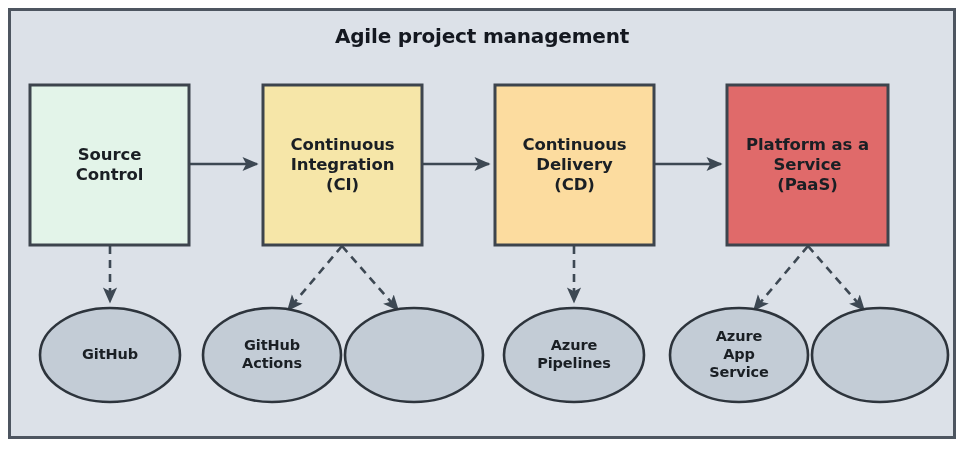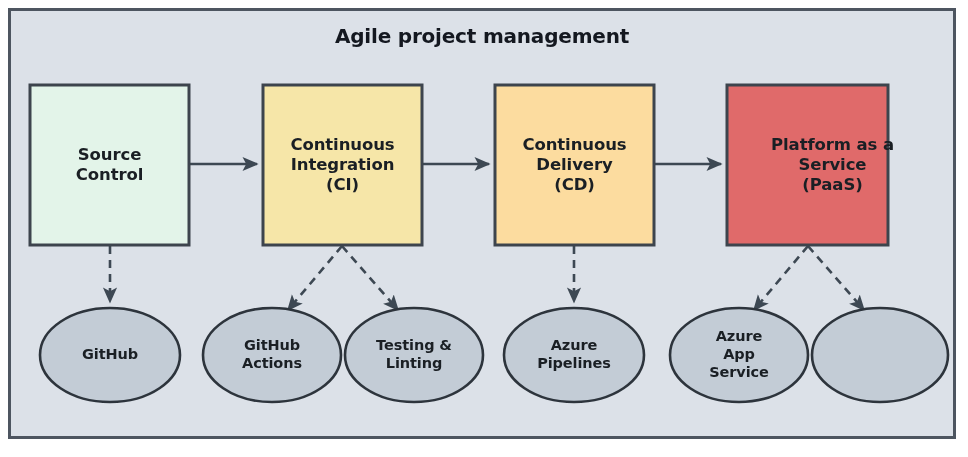--- a/index.html
+++ b/index.html
@@ -102,28 +102,26 @@
   <div class="frame-title">Agile project management</div>
 
   <div class="node-label stage-label" style="left:30px; top:85px; width:159px; height:160px;">Source
 Control</div>
   <div class="node-label stage-label" style="left:263px; top:85px; width:159px; height:160px;">Continuous
 Integration
 (CI)</div>
   <div class="node-label stage-label" style="left:495px; top:85px; width:159px; height:160px;">Continuous
 Delivery
 (CD)</div>
-  <div class="node-label stage-label" style="left:727px; top:85px; width:161px; height:160px;padding-left:25px;">Platform as a
+  <div class="node-label stage-label" style="left:727px; top:85px; width:161px; height:160px;">Platform as a
 Service
 (PaaS)</div>
 
   <div class="node-label leaf-label" style="left:40px; top:308px; width:140px; height:94px;">GitHub</div>
   <div class="node-label leaf-label" style="left:203px; top:308px; width:138px; height:94px;">GitHub
 Actions</div>
-  <div class="node-label leaf-label" style="left:345px; top:308px; width:138px; height:94px;">Testing &amp;
-Linting</div>
   <div class="node-label leaf-label" style="left:504px; top:308px; width:140px; height:94px;">Azure
 Pipelines</div>
   <div class="node-label leaf-label" style="left:670px; top:308px; width:138px; height:94px;">Azure
 App
 Service</div>
 
 </div>
 
 </body></html>

